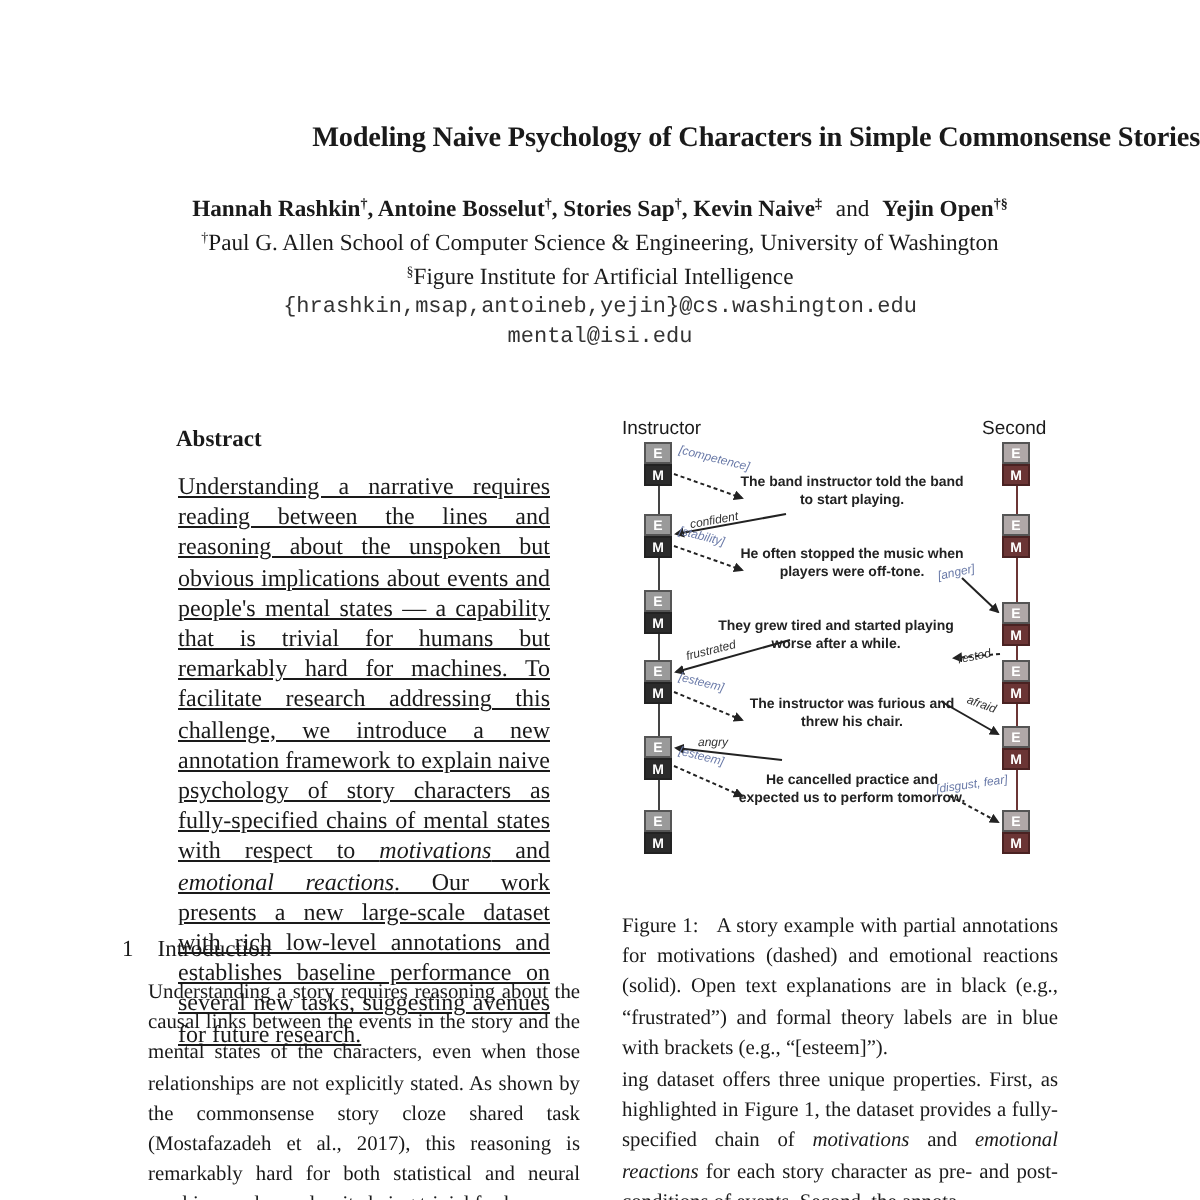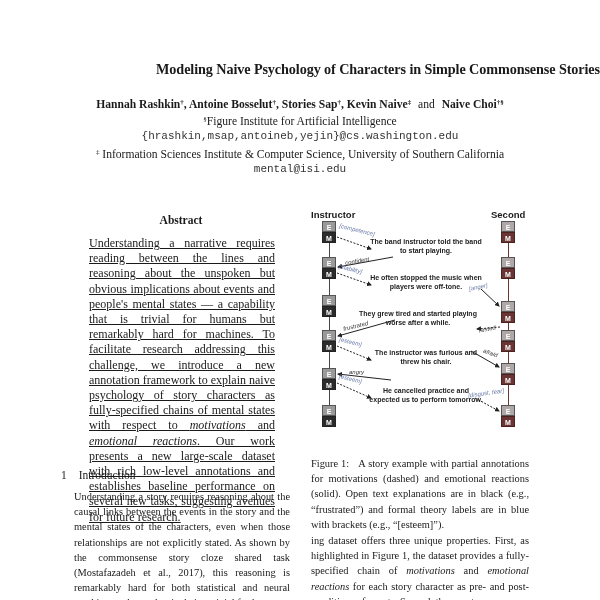--- a/index.html
+++ b/index.html
@@ -3,30 +3,30 @@
 <meta charset="utf-8">
 <style>
   html, body { margin:0; padding:0; background:#ffffff; }
   body { width:600px; height:600px; position:relative; overflow:hidden; font-family:"Liberation Serif", serif; color:#1a1a1a; }
   .title { position:absolute; left:0; width:600px; top:61px; text-align:right; font-weight:bold; font-size:14.2px; letter-spacing:-0.1px; }
   .authors { position:absolute; left:0; width:600px; top:95px; text-align:center; font-size:11.6px; line-height:15.2px; }
   .authors .names { font-weight:bold; }
   .authors .names .and { font-weight:normal; margin:0 4px; }
   .mono { font-family:"Liberation Mono", monospace; font-size:11px; color:#333; }
   sup { font-size:7px; vertical-align:4px; }
-  .abs-title { position:absolute; left:88px; width:186px; top:214px; text-align:center; font-weight:bold; font-size:11.5px; }
+  .abs-title { position:absolute; left:88px; width:186px; top:214px; text-align:left; font-weight:bold; font-size:11.5px; }
   .abs-body { position:absolute; left:89px; width:186px; top:236px; font-size:12px; line-height:15.2px; text-align:justify;text-decoration:underline; }
   .intro-h { position:absolute; left:61px; top:469px; font-weight:normal; font-size:11.5px; }
   .intro-h .num { margin-right:12px; }
   .intro-body { position:absolute; left:74px; width:216px; top:489px; font-size:10.4px; line-height:15.2px; text-align:justify; }
   .cap { position:absolute; left:311px; width:218px; top:456px; font-size:10.4px; line-height:15.2px; text-align:justify; }
   .right-body { position:absolute; left:311px; width:218px; top:533px; font-size:10.4px; line-height:15.2px; text-align:justify; }
   i { font-style:italic; }
   .fig { position:absolute; left:305px; top:205px; width:235px; height:245px; }
-  .fig-h { position:absolute; font-family:"Liberation Sans", sans-serif; font-weight:bold; font-size:9.5px; }
+  .fig-h { position:absolute; font-family:"Liberation Sans", sans-serif; font-weight:normal; font-size:9.5px; }
   .stack { position:absolute; width:14px; }
   .stack .e { height:11px; background:#9a9a9a; color:#fff; font-family:"Liberation Sans", sans-serif; font-size:7px; font-weight:bold; text-align:center; line-height:11px; border:1px solid #555; box-sizing:border-box; }
   .stack .m { height:11px; background:#2b2b2b; color:#fff; font-family:"Liberation Sans", sans-serif; font-size:7px; font-weight:bold; text-align:center; line-height:11px; border:1px solid #222; box-sizing:border-box; }
   .stack.p .m { background:#6b3535; border-color:#4a2222; }
   .stack.p .e { background:#b0a8a8; }
   .vline { position:absolute; width:1px; background:#444; }
   .event { position:absolute; font-family:"Liberation Sans", sans-serif; font-weight:bold; font-size:7px; line-height:9px; text-align:center; width:118px; color:#222; }
   .lbl { position:absolute; font-family:"Liberation Sans", sans-serif; font-style:italic; font-size:6px; color:#333; }
   .lbl.blue { color:#6a7aa8; }
 </style>
@@ -35,25 +35,25 @@
 
 <div class="title">Modeling Naive Psychology of Characters in Simple Commonsense Stories</div>
 
 <div class="authors">
   <div class="names">
     <span><span>Hannah Rashkin</span><sup>†</sup></span>,
     <span><span>Antoine Bosselut</span><sup>†</sup></span>,
     <span><span>Stories Sap</span><sup>†</sup></span>,
     <span><span>Kevin Naive</span><sup>‡</sup></span>
     <span class="and">and</span>
-    <span><span>Naive Choi</span><sup>†§</sup></span>
+    <span><span>Yejin Open</span><sup>†§</sup></span>
   </div>
+  <div><sup>†</sup><span>Paul G. Allen School of Computer Science &amp; Engineering, University of Washington</span></div>
   <div><sup>§</sup><span>Figure Institute for Artificial Intelligence</span></div>
   <div class="mono">{hrashkin,msap,antoineb,yejin}@cs.washington.edu</div>
-  <div><sup>‡</sup><span> Information Sciences Institute &amp; Computer Science, University of Southern California</span></div>
   <div class="mono">mental@isi.edu</div>
 </div>
 
 <div class="abs-title">Abstract</div>
 <div class="abs-body"><span>Understanding a narrative requires reading between the lines and reasoning about the unspoken but obvious implications about events and people's mental states — a capability that is trivial for humans but remarkably hard for machines. To facilitate research addressing this challenge, we introduce a new annotation framework to explain naive psychology of story characters as fully-specified chains of mental states with respect to </span><i>motivations</i><span> and </span><i>emotional reactions</i><span>. Our work presents a new large-scale dataset with rich low-level annotations and establishes baseline performance on several new tasks, suggesting avenues for future research.</span></div>
 
 <div class="intro-h"><span class="num">1</span><span>Introduction</span></div>
 <div class="intro-body">Understanding a story requires reasoning about the causal links between the events in the story and the mental states of the characters, even when those relationships are not explicitly stated. As shown by the commonsense story cloze shared task (Mostafazadeh et al., 2017), this reasoning is remarkably hard for both statistical and neural machine readers – despite being trivial for humans.</div>
 
 <div class="fig">

